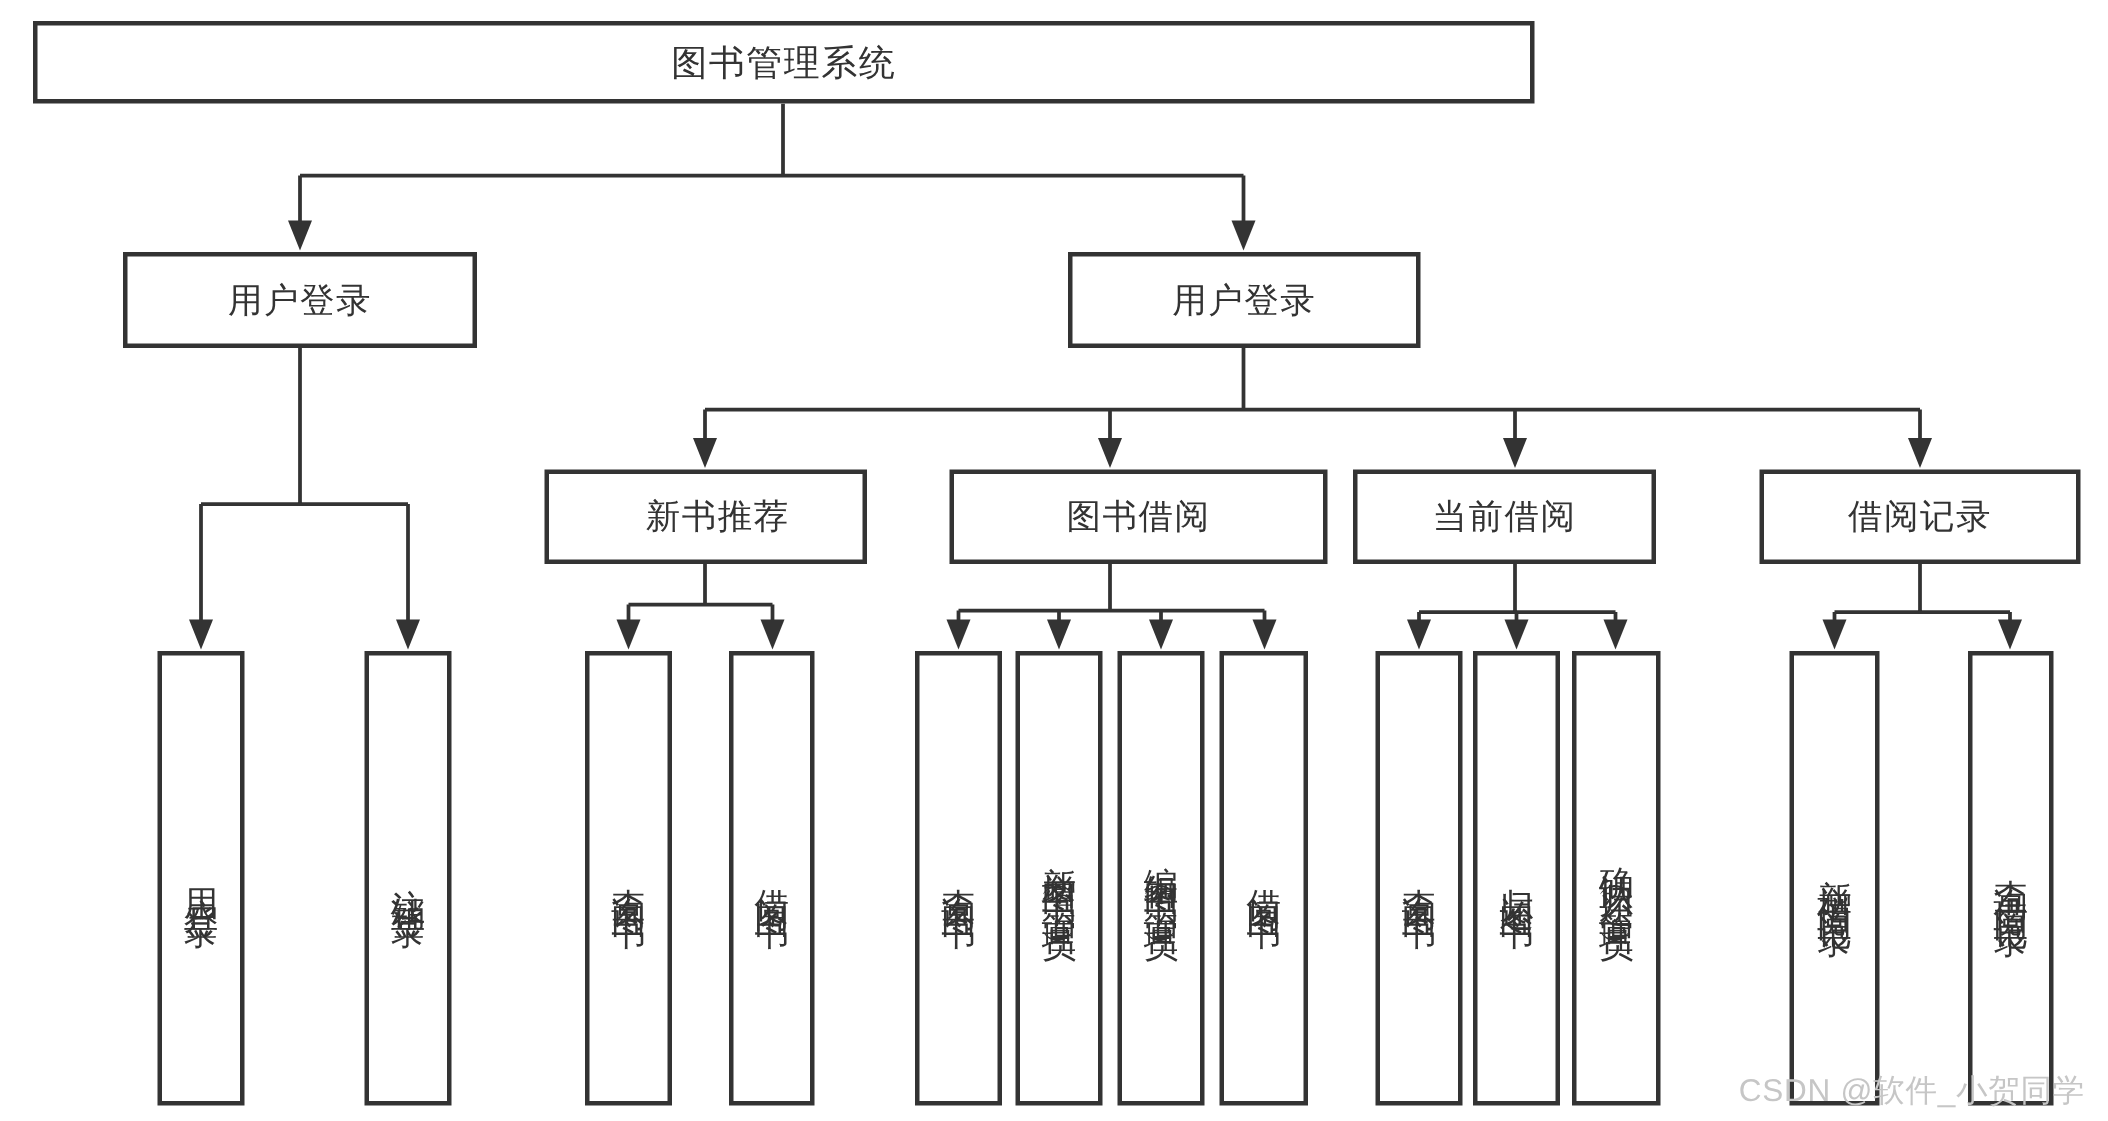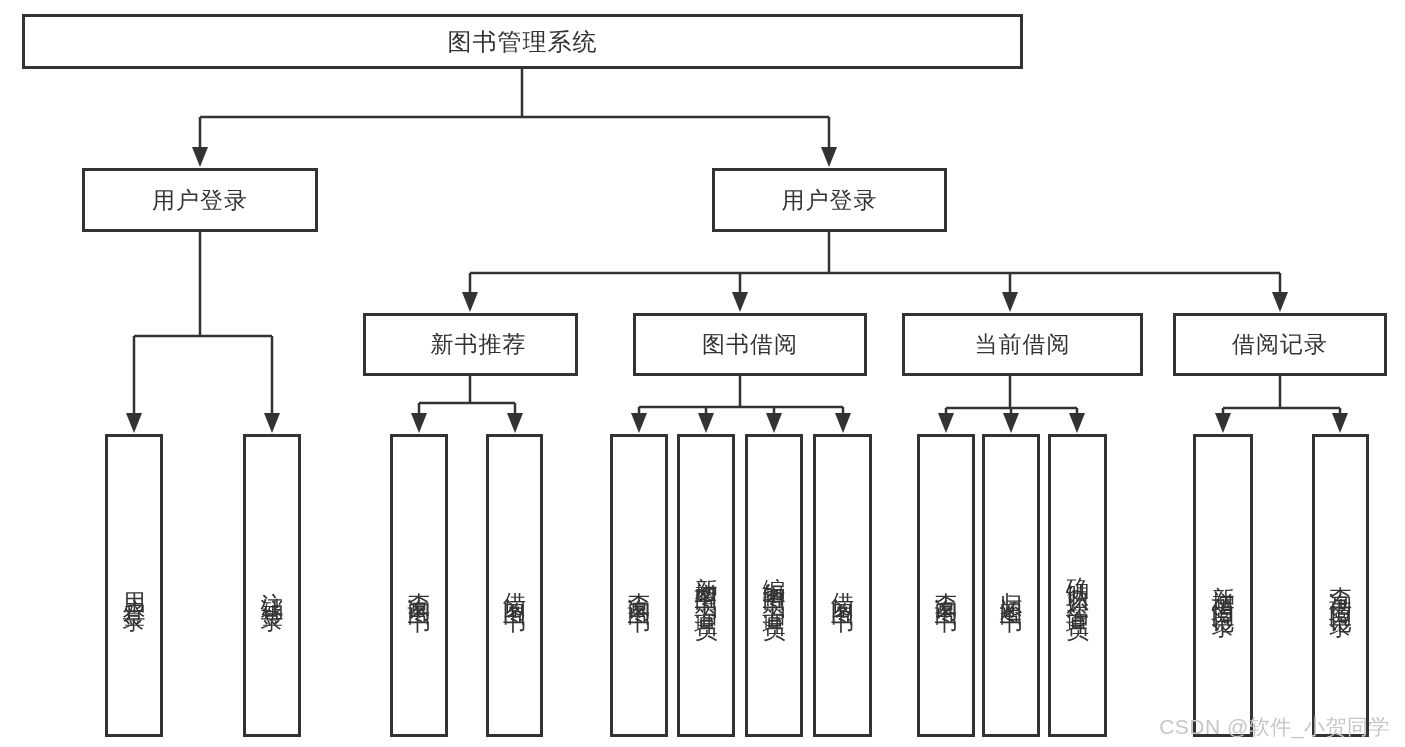--- a/index.html
+++ b/index.html
@@ -106,24 +106,24 @@
   <div class="node" style="left:82px; top:168px; width:236px; height:64px;">
     <span>用户登录</span>
   </div>
   <div class="node" style="left:712px; top:168px; width:235px; height:64px;">
     <span>用户登录</span>
   </div>
 
   <div class="node" style="left:363px; top:313px; width:215px; height:63px;padding-left:16px;">
     <span>新书推荐</span>
   </div>
-  <div class="node" style="left:633px; top:313px; width:234px; height:63px;">
+  <div class="node" style="left:633px; top:313px; width:252px; height:63px;">
     <span>图书借阅</span>
   </div>
-  <div class="node" style="left:902px; top:313px; width:241px; height:63px;">
+  <div class="node" style="left:902px; top:313px; width:202px; height:63px;">
     <span>当前借阅</span>
   </div>
   <div class="node" style="left:1173px; top:313px; width:214px; height:63px;">
     <span>借阅记录</span>
   </div>
 
   <div class="vnode" style="left:105px; top:434px; width:58px; height:303px;">
     <span>用户登录</span>
   </div>
   <div class="vnode" style="left:243px; top:434px; width:58px; height:303px;">

